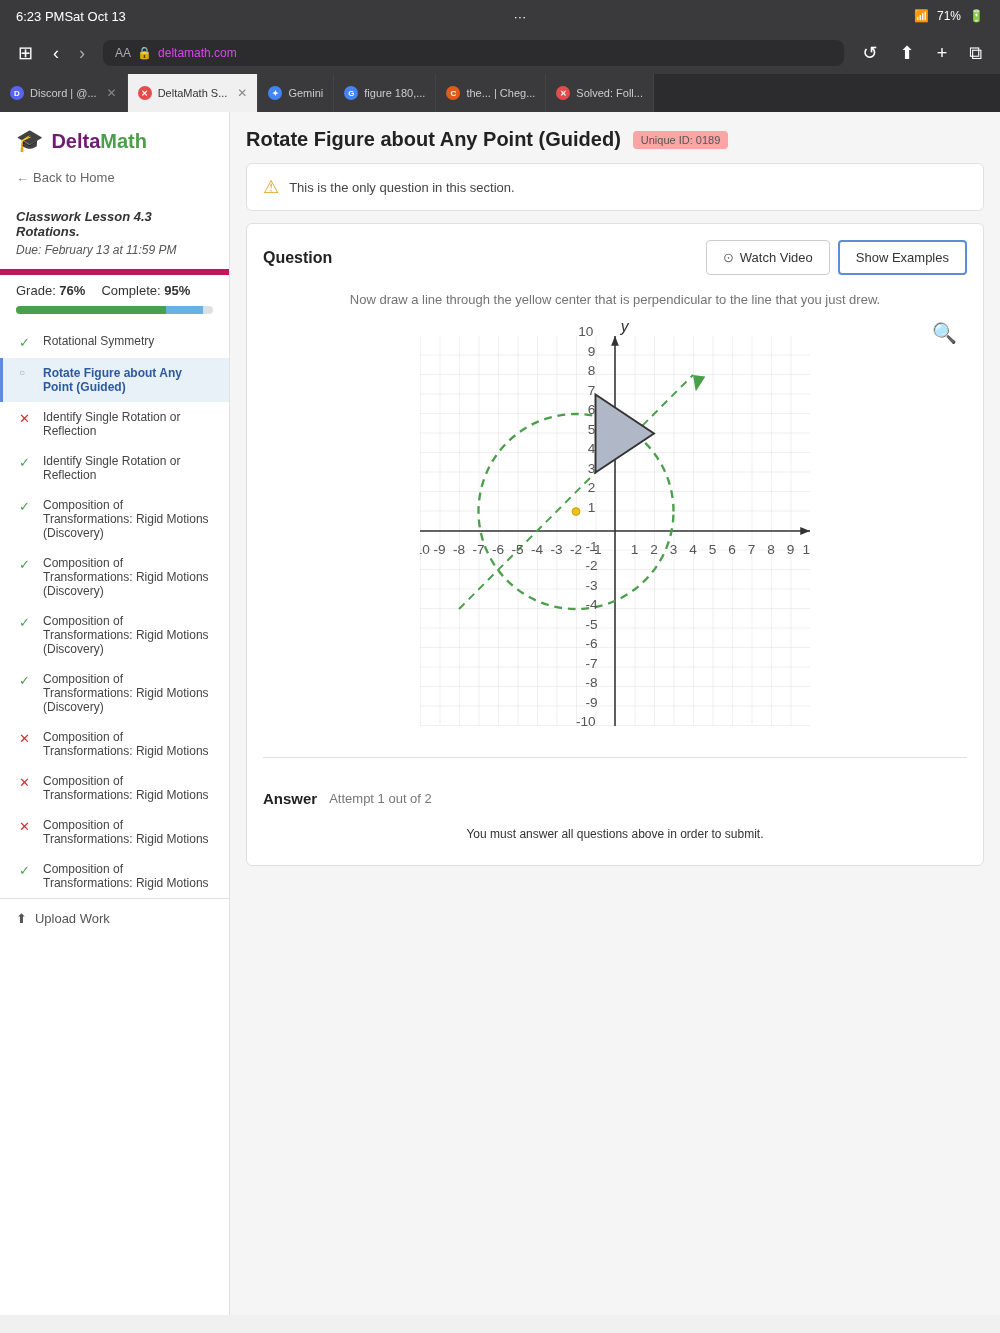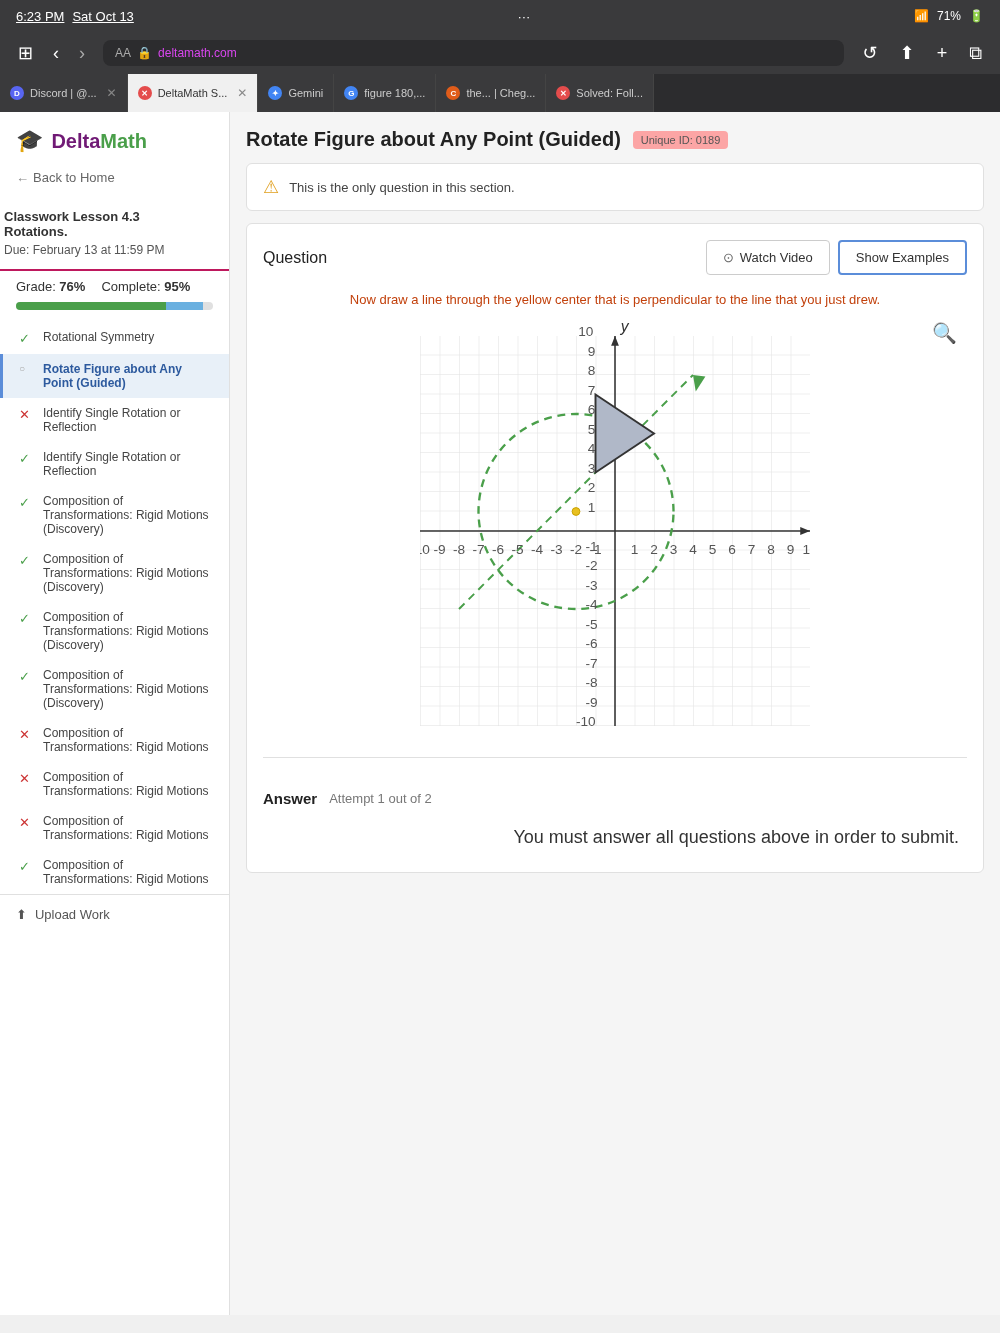--- a/index.html
+++ b/index.html
@@ -9,21 +9,21 @@
     .status-bar {
       background: #3a3a3c;
       color: white;
       display: flex;
       justify-content: space-between;
       align-items: center;
       padding: 6px 16px;
       font-size: 13px;
       height: 32px;
     }
-    .status-left { display: flex; gap: 8px; align-items: center; text-decoration: underline; }
+    .status-left { display: flex; gap: 0; align-items: center; }
     .status-right { display: flex; gap: 8px; align-items: center; font-size: 12px; }
 
     
     .browser-chrome {
       background: #3a3a3c;
       padding: 8px 12px;
       display: flex;
       align-items: center;
       gap: 12px;
     }
@@ -108,22 +108,23 @@
       align-items: center;
       gap: 4px;
       padding: 8px 16px;
       color: #666;
       font-size: 13px;
       cursor: pointer;
       margin-bottom: 8px;
     }
     .back-arrow { color: #888; }
     .assignment-info {
-      padding: 8px 4px 12px;
-      border-bottom: 2px solid #be185d;
+      padding: 8px 16px 12px;
+      border-bottom: 6px solid #be185d;
+      font-style: italic;
     }
     .assignment-title { font-weight: bold; font-size: 13px; color: #333; }
     .assignment-sub { font-weight: bold; font-size: 13px; color: #333; }
     .assignment-due { font-size: 12px; color: #555; margin-top: 4px; }
     .grade-row {
       display: flex;
       align-items: center;
       gap: 16px;
       padding: 8px 16px;
       font-size: 13px;
@@ -211,21 +212,21 @@
       border: 1px solid #e0e0e0;
       border-radius: 6px;
       padding: 16px;
     }
     .question-header {
       display: flex;
       align-items: center;
       justify-content: space-between;
       margin-bottom: 16px;
     }
-    .question-label { font-weight: normal; font-size: 16px; color: #222; }
+    .question-label { font-weight: bold; font-size: 16px; color: #222; }
     .question-actions { display: flex; gap: 8px; }
     .btn-watch {
       display: flex;
       align-items: center;
       gap: 6px;
       padding: 8px 16px;
       border: 1px solid #ccc;
       border-radius: 4px;
       background: white;
       font-size: 13px;
@@ -248,21 +249,21 @@
     .play-icon { color: #666; }
 
     .question-text {
       font-size: 15px;
       color: #222;
       margin-bottom: 16px;
       line-height: 1.5;
     }
     .instruction-text {
       font-size: 13px;
-      color: #c2410c;
+      color: #737373;
       text-align: center;
       margin-bottom: 12px;
       line-height: 1.4;
     }
 
     
     .graph-container {
       display: flex;
       justify-content: center;
       position: relative;
@@ -286,23 +287,23 @@
     }
     .answer-header {
       display: flex;
       align-items: center;
       gap: 12px;
       margin-bottom: 12px;
     }
     .answer-label { font-weight: bold; font-size: 15px; color: #222; }
     .attempt-text { font-size: 13px; color: #777; }
     .submit-message {
-      font-size: 18px;
+      font-size: 12px;
       color: #333;
-      text-align: right;
+      text-align: center;
       padding: 8px;
     }
 
     
     .upload-work {
       display: flex;
       align-items: center;
       gap: 8px;
       padding: 12px 16px;
       font-size: 13px;

